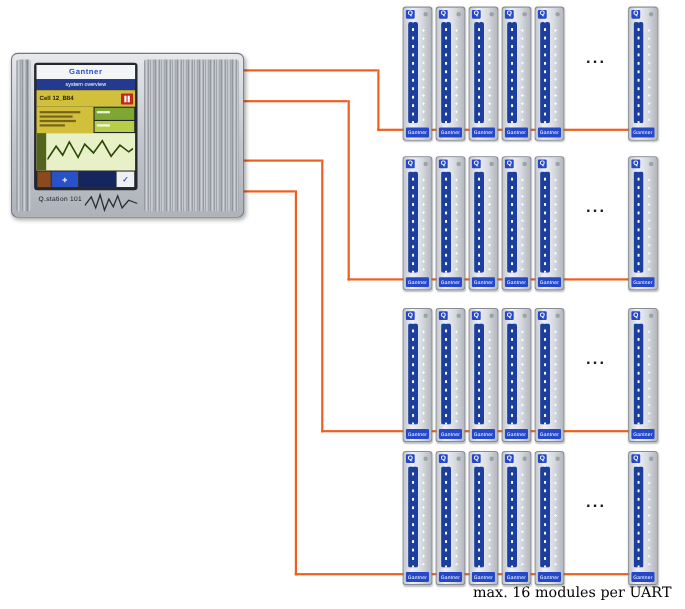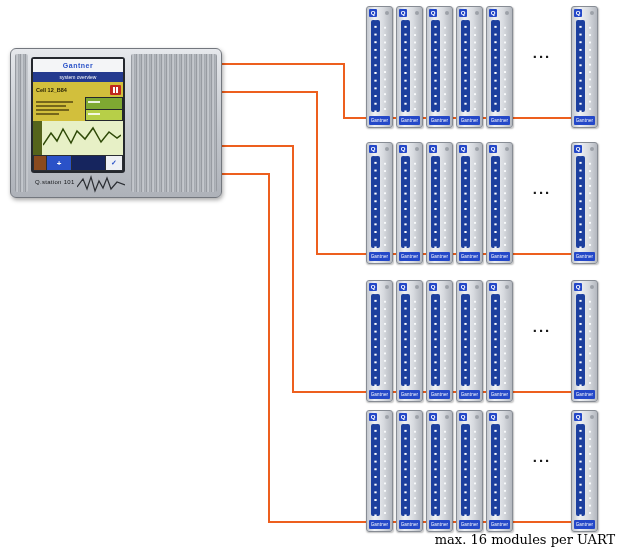--- a/index.html
+++ b/index.html
@@ -71,21 +71,21 @@
           background-image:radial-gradient(circle,#f8fafc 0.9px,transparent 1.1px);
           background-size:100% 7.4px;background-position:center 2px;background-repeat:repeat-y;}
   .m-label{position:absolute;left:2px;right:2px;bottom:2px;height:9px;border-radius:1px;
            background:var(--label_blue,#2448c8);color:#fff;font-size:4.5px;line-height:9px;
            text-align:center;letter-spacing:.2px;overflow:hidden;}
   .ellipsis{width:52px;height:122px;display:flex;align-items:center;justify-content:center;
             box-sizing:border-box;padding-bottom:30px;font-weight:bold;font-size:15px;
             letter-spacing:2px;color:#1b1b1b;background:transparent;border:none;box-shadow:none;}
 
   
-  .caption{position:absolute;left:430px;top:532px;width:190px;text-align:center;
+  .caption{position:absolute;left:430px;top:532px;width:190px;text-align:left;
            font-family:"DejaVu Serif",serif;font-size:13px;color:#000;}
 </style>
 </head>
 <body>
 
 <div class="canvas">
 
   <div class="wire h" style="left:220px;top:63px;width:123px;"></div>
   <div class="wire v" style="left:343px;top:63px;height:56px;"></div>
   <div class="wire h" style="left:343px;top:117px;width:241px;"></div>

